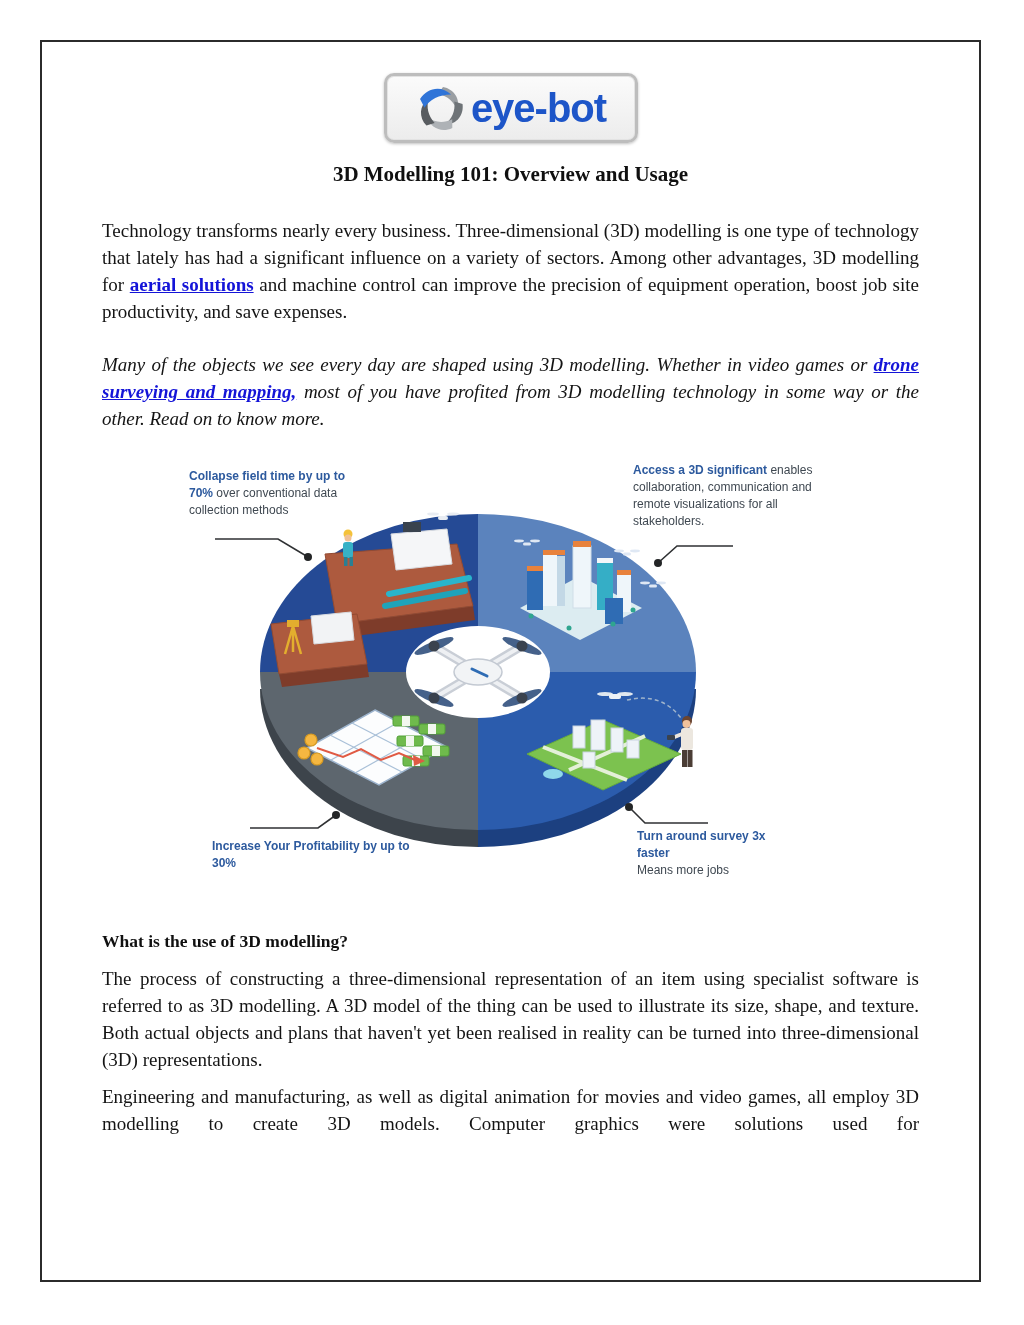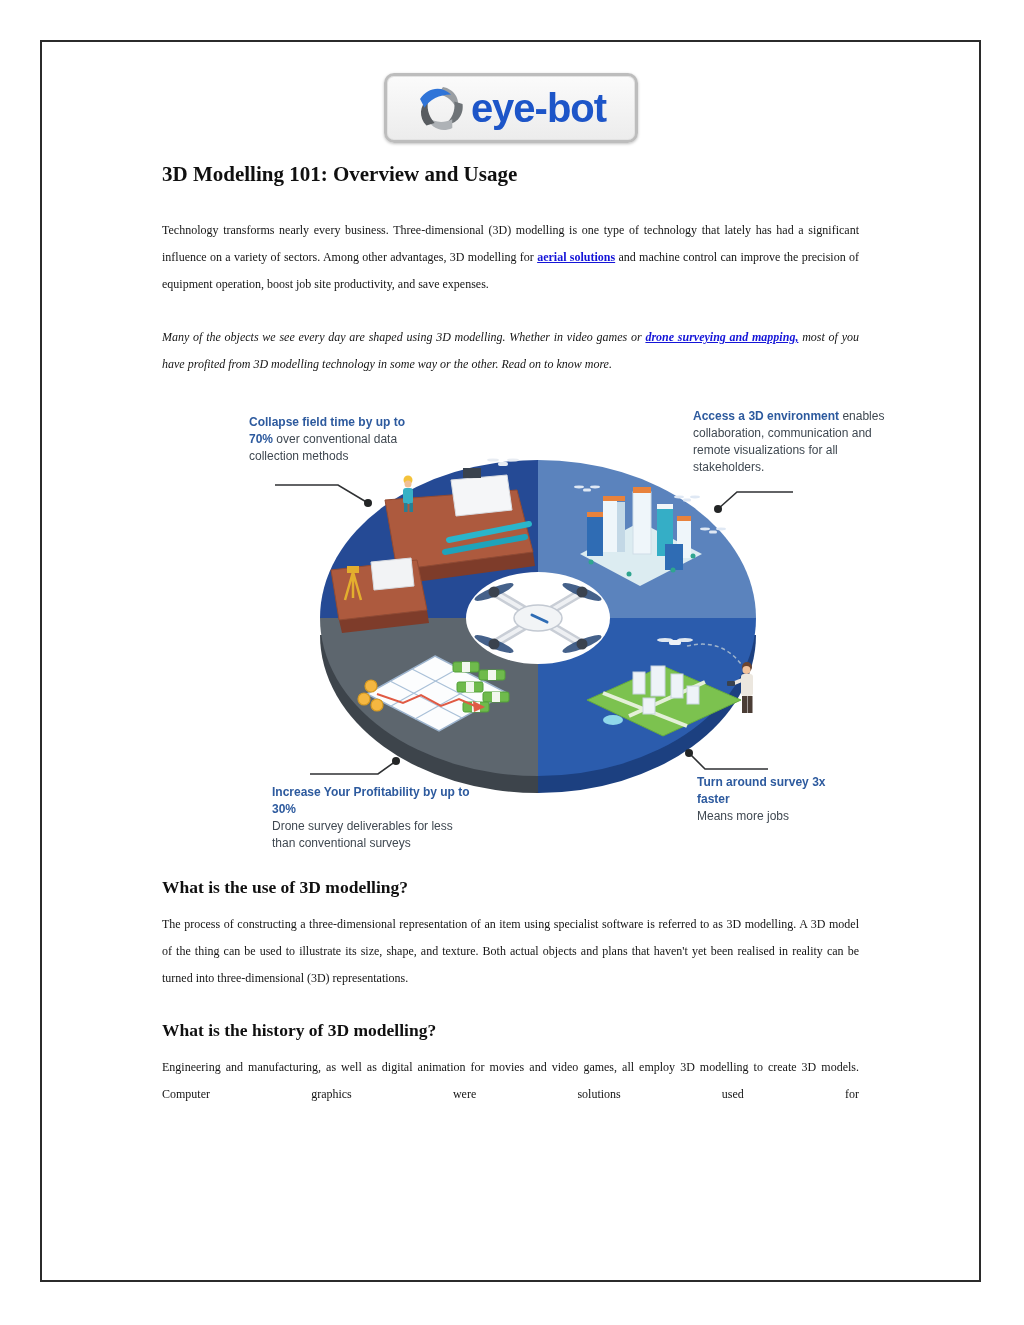--- a/index.html
+++ b/index.html
@@ -1,37 +1,37 @@
 <!DOCTYPE html>
 <html><head>
 <meta charset="utf-8">
 <style>
   * { margin:0; padding:0; box-sizing:border-box; }
   html,body { width:1024px; height:1325px; background:#ffffff; font-family:"Liberation Serif", serif; }
   .sheet {
     position:absolute; left:40px; top:40px; width:941px; height:1242px;
-    background:#fff; border:2px solid #2b2b2b; padding:0 120px;
+    background:#fff; border:2px solid #2b2b2b; padding:0 60px;
   }
   .logo-frame {
     width:254px; height:70px; margin:31px auto 0 auto;
     border:3px solid #bdbdbd; border-radius:10px;
     background:linear-gradient(180deg,#fbfbfb,#ececec);
     box-shadow:0 1px 3px rgba(0,0,0,0.25), inset 0 0 0 1px #e3e3e3;
     display:flex; align-items:center; justify-content:center; gap:4px;
   }
   .logo-text {
     font-family:"Liberation Sans", sans-serif; font-weight:bold;
     font-size:40px; letter-spacing:-1px; color:#1d55c8;
   }
   h1.title {
-    margin-top:18px; text-align:left;
+    margin-top:18px; text-align:center;
     font-size:21px; line-height:26px; font-weight:bold; color:#101010;
   }
   p.body-par {
-    font-size:12px; line-height:27px; color:#141414;
+    font-size:19px; line-height:27px; color:#141414;
     text-align:justify;
   }
   .p1 { margin-top:30px; }
   .p2 { margin-top:26px;font-style:italic; }
   a.doclink { color:#1414d8; font-weight:bold; text-decoration:underline; cursor:pointer; }
   .figure { position:relative; width:750px; height:470px; margin:26px 0 0 73px; }
   .figure svg { position:absolute; left:0; top:0; }
   .co {
     position:absolute; font-family:"Liberation Sans", sans-serif;
     font-size:12px; line-height:17px; color:#3f4851;
@@ -226,24 +226,23 @@
       </g>
       <g fill="#232526">
         <circle cx="133" cy="99" r="4"></circle>
         <circle cx="483" cy="105" r="4"></circle>
         <circle cx="161" cy="357" r="4"></circle>
         <circle cx="454" cy="349" r="4"></circle>
       </g>
     </svg>
 
     <div class="co co-tl"><b>Collapse field time by up to 70%</b><span> over conventional data collection methods</span></div>
-    <div class="co co-tr"><b>Access a 3D environment</b><span> enables collaboration, communication and remote visualizations for all stakeholders.</span></div>
-    <div class="co co-bl stack"><b>Increase Your Profitability by up to 30%</b><span>Drone survey deliverables for less than conventional surveys</span></div>
+    <div class="co co-tr"><b>Access a 3D significant</b><span> enables collaboration, communication and remote visualizations for all stakeholders.</span></div>
+    <div class="co co-bl stack"><b>Increase Your Profitability by up to 30%</b></div>
     <div class="co co-br stack"><b>Turn around survey 3x faster</b><span>Means more jobs</span></div>
   </div>
 
   <h2 class="q-head">What is the use of 3D modelling?</h2>
   <p class="body-par sec-body">The process of constructing a three-dimensional representation of an item using specialist software is referred to as 3D modelling. A 3D model of the thing can be used to illustrate its size, shape, and texture. Both actual objects and plans that haven't yet been realised in reality can be turned into three-dimensional (3D) representations.</p>
 
-  <h2 class="q-head second">What is the history of 3D modelling?</h2>
   <p class="body-par sec-body force-last">Engineering and manufacturing, as well as digital animation for movies and video games, all employ 3D modelling to create 3D models. Computer graphics were solutions used for</p>
 
 </div>
 
 </body></html>

